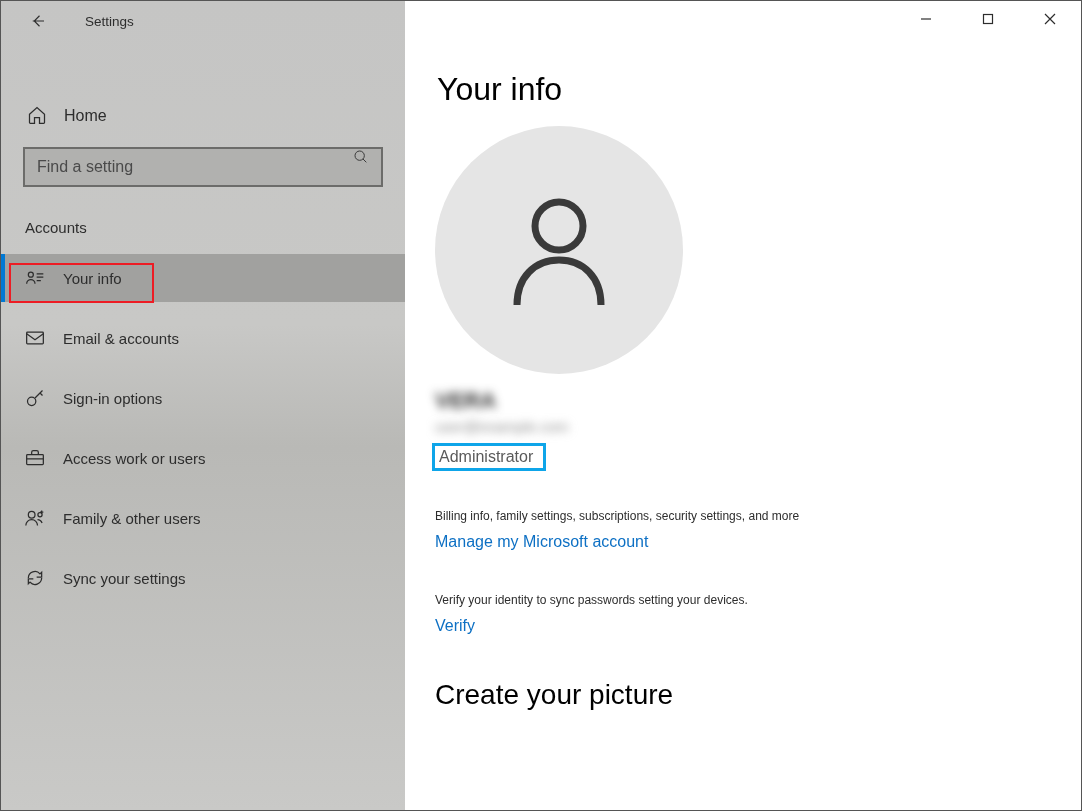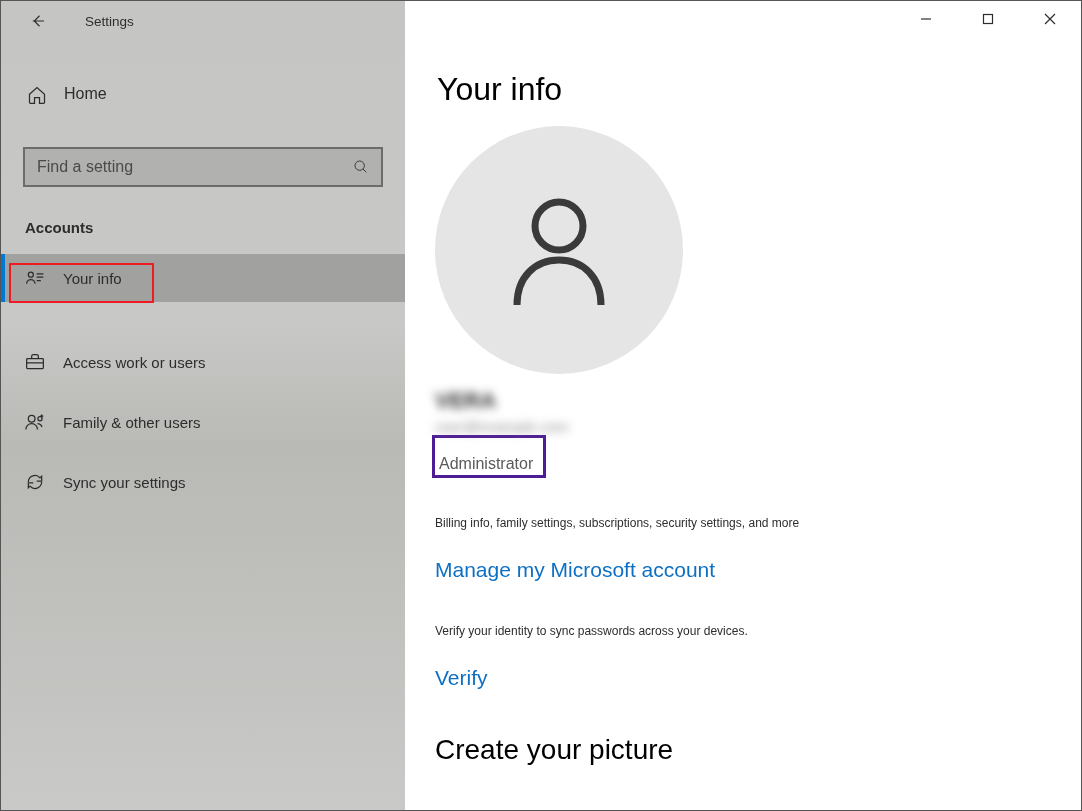--- a/index.html
+++ b/index.html
@@ -43,55 +43,54 @@
       cursor: pointer;
     }
     .back-button svg { width: 18px; height: 18px; stroke: #2d2d2d; stroke-width: 1.5; fill: none; }
     .settings-title {
       margin-left: 32px;
       font-size: 13.5px;
       color: #2d2d2d;
     }
     .home-row {
       display: flex;
-      align-items: flex-start;
+      align-items: flex-end;
       padding: 0 26px;
       margin-top: 44px;
       height: 40px;
       cursor: pointer;
     }
     .home-row svg { width: 20px; height: 20px; stroke: #2d2d2d; stroke-width: 1.5; fill: none; }
     .home-row span {
       margin-left: 17px;
       font-size: 16px;
       color: #2d2d2d;
     }
     .search-box {
       margin: 22px 22px 0 22px;
       height: 40px;
       border: 2px solid #6c6c6a;
       background: rgba(150,150,148,0.45);
       display: flex;
-      align-items: center;
       padding: 0 12px;
     }
     .search-box input {
       flex: 1;
       background: transparent;
       border: none;
       outline: none;
       font-size: 16px;
       color: #4a4a4a;
     }
     .search-box input::placeholder { color: #4a4a4a; }
     .search-box svg { width: 16px; height: 16px; stroke: #3a3a3a; stroke-width: 1.5; fill: none; }
     .category-label {
       margin: 32px 0 18px 24px;
       font-size: 15px;
-      font-weight: 700;
+      font-weight: 400;
       color: #2d2d2d;
     }
     .nav-item {
       display: flex;
       align-items: center;
       padding: 0 24px;
       height: 48px;
       cursor: pointer;
       position: relative;
     }
@@ -175,40 +174,40 @@
     }
     .user-email {
       margin-top: 4px;
       font-size: 15px;
       color: #8a8a8a;
       filter: blur(5px);
       user-select: none;
     }
     .user-role-wrap {
       display: inline-block;
-      border: 3px solid #4c1d95;
-      padding: 17px 10px 2px 4px;
-      margin-top: 0;
+      border: 3px solid #0ea5e9;
+      padding: 2px 10px 2px 4px;
+      margin-top: 8px;
       margin-left: -3px;
     }
     .user-role {
       font-size: 16px;
       color: #5a5a5a;
     }
     .desc {
       font-size: 12px;
       color: #2d2d2d;
       margin-top: 38px;
       max-width: 600px;
     }
     .link {
       display: block;
-      font-size: 21px;
+      font-size: 16px;
       color: #0d70c4;
-      margin-top: 28px;
+      margin-top: 10px;
       cursor: pointer;
     }
     .link2 {
       display: block;
       font-size: 16px;
       color: #0d70c4;
       margin-top: 48px;
       cursor: pointer;
     }
     .section-title {
@@ -255,23 +254,41 @@
             <circle cx="7" cy="8" r="3"></circle>
             <path d="M2 19c0-3 2.5-5 5-5s5 2 5 5"></path>
             <path d="M14 7h8M14 11h8M14 15h5"></path>
           </svg>
       </div>
       <span>Your info</span>
     </div>
 
     <div class="nav-spacer"></div>
 
-
-    <div class="nav-spacer"></div>
-
+    <div class="nav-item">
+      <div class="icon-wrap">
+        <svg viewBox="0 0 24 24">
+            <rect x="2" y="5" width="20" height="14" rx="1"></rect>
+            <path d="M2 7l10 7 10-7"></path>
+          </svg>
+      </div>
+      <span>Email &amp; accounts</span>
+    </div>
+
+    <div class="nav-spacer"></div>
+
+    <div class="nav-item">
+      <div class="icon-wrap">
+        <svg viewBox="0 0 24 24">
+            <circle cx="8" cy="16" r="5"></circle>
+            <path d="M12 12l9-9M18 6l3 3"></path>
+          </svg>
+      </div>
+      <span>Sign-in options</span>
+    </div>
 
     <div class="nav-spacer"></div>
 
     <div class="nav-item">
       <div class="icon-wrap">
         <svg viewBox="0 0 24 24">
             <rect x="2" y="8" width="20" height="12" rx="1"></rect>
             <path d="M8 8V5a2 2 0 0 1 2-2h4a2 2 0 0 1 2 2v3M2 13h20"></path>
           </svg>
       </div>
@@ -337,19 +354,19 @@
 
     <div class="user-name">VERA</div>
     <div class="user-email">user@example.com</div>
     <div class="user-role-wrap">
       <span class="user-role">Administrator</span>
     </div>
 
     <p class="desc">Billing info, family settings, subscriptions, security settings, and more</p>
     <a class="link">Manage my Microsoft account</a>
 
-    <p class="desc" style="margin-top:42px">Verify your identity to sync passwords across your devices.</p>
+    <p class="desc" style="margin-top:42px">Verify your identity to sync passwords setting your devices.</p>
     <a class="link">Verify</a>
 
 
     <h2 class="section-title">Create your picture</h2>
   </div>
 </div>
 
 </body></html>

